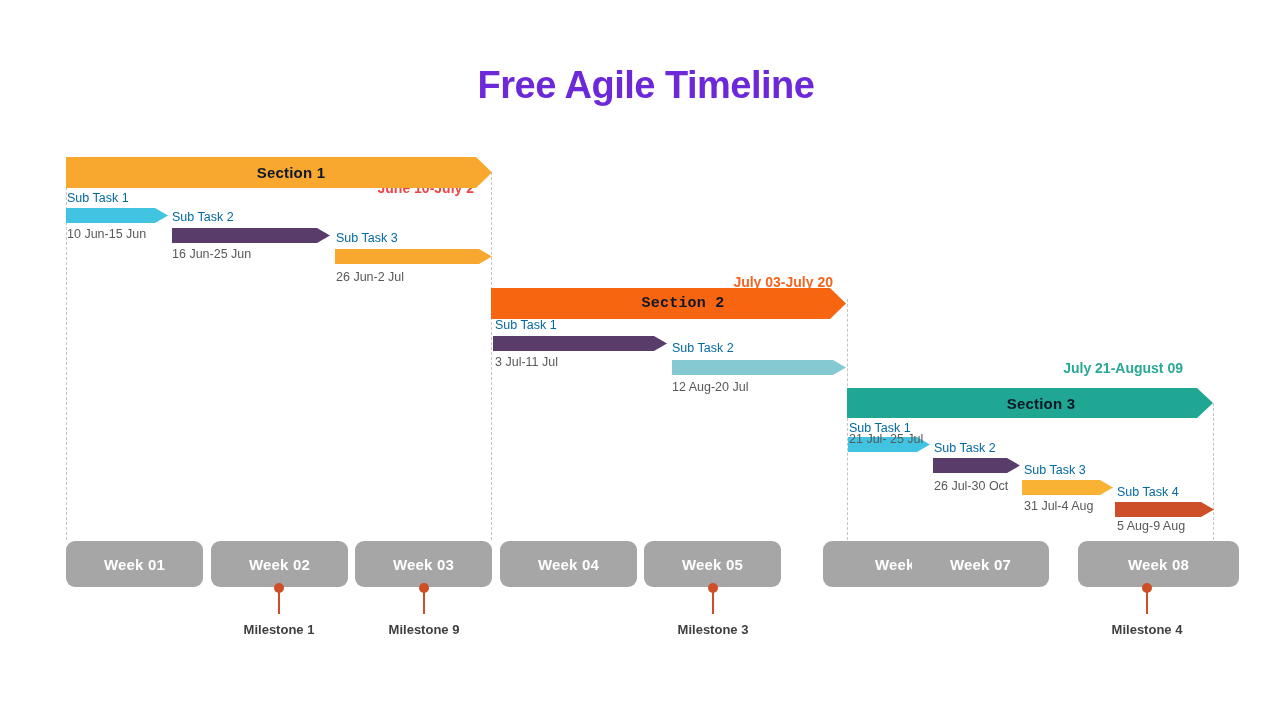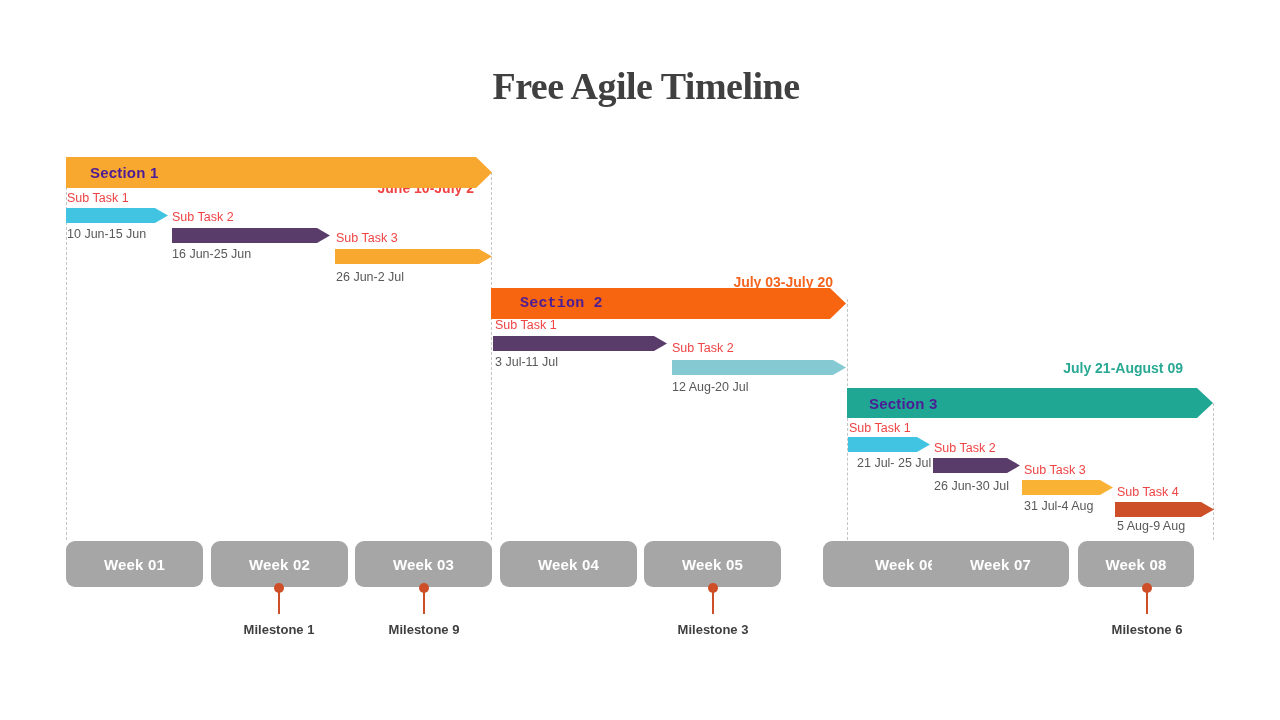--- a/index.html
+++ b/index.html
@@ -3,35 +3,35 @@
 <meta charset="utf-8">
 <style>
   html,body{margin:0;padding:0;}
   body{
     width:1280px;height:720px;background:#ffffff;position:relative;overflow:hidden;
     font-family:"Liberation Sans","DejaVu Sans",sans-serif;
   }
   .abs{position:absolute;}
   .page-title{
     left:12px;right:0;top:64px;text-align:center;
-    font-size:38px;font-weight:800;color:#404040;letter-spacing:-0.5px;font-family:Liberation Serif, serif;
+    font-size:38px;font-weight:800;color:#6d28d9;letter-spacing:-0.5px;
   }
   .dash{width:0;border-left:1px dashed #c4c4c4;z-index:1;}
   .sec-bar{
-    height:31px;color:#4c1d95;font-weight:700;font-size:15px;
+    height:31px;color:#0f172a;font-weight:700;font-size:15px;
     display:flex;align-items:center;padding-left:24px;box-sizing:border-box;
     clip-path:polygon(0 0, calc(100% - 16px) 0, 100% 50%, calc(100% - 16px) 100%, 0 100%);
-    z-index:3;letter-spacing:0.2px;
+    z-index:3;letter-spacing:0.2px;justify-content:center;
   }
   .sec-date{font-size:14px;font-weight:700;white-space:nowrap;z-index:3;}
   .t-bar{
     height:15px;z-index:3;
     clip-path:polygon(0 0, calc(100% - 13px) 0, 100% 50%, calc(100% - 13px) 100%, 0 100%);
   }
-  .t-label{font-size:12.5px;color:#ef4444;white-space:nowrap;z-index:3;}
+  .t-label{font-size:12.5px;color:#0369a1;white-space:nowrap;z-index:3;}
   .t-date{font-size:12.5px;color:#595959;white-space:nowrap;z-index:3;}
   .c-yellow{background:#F9A82F;}
   .c-yellow2{background:#F9B233;}
   .c-orange{background:#F76511;}
   .c-teal{background:#1FA794;}
   .c-cyan{background:#41C4E1;}
   .c-purple{background:#5A3C6B;}
   .c-ltblue{background:#85CAD3;}
   .c-rust{background:#CD4F27;}
   .txt-yellow{color:#ef4444;margin-top:48px;}
@@ -86,50 +86,50 @@
 <div class="abs t-bar c-ltblue" style="left:672px;top:360px;width:174px;"></div>
 <div class="abs t-date" style="left:672px;top:380px;">12 Aug-20 Jul</div>
 
 <div class="abs sec-date txt-teal" style="right:97px;top:360px;">July 21-August 09</div>
 <div class="abs sec-bar c-teal" style="left:847px;top:388px;width:366px;height:30px;padding-left:22px;">
   <span>Section 3</span>
 </div>
 
 <div class="abs t-label" style="left:849px;top:421px;">Sub Task 1</div>
 <div class="abs t-bar c-cyan" style="left:848px;top:437px;width:82px;"></div>
-<div class="abs t-date" style="left:849px;top:456px;padding-left:8px;">21 Jul- 25 Jul</div>
+<div class="abs t-date" style="left:849px;top:432px;">21 Jul- 25 Jul</div>
 
 <div class="abs t-label" style="left:934px;top:441px;">Sub Task 2</div>
 <div class="abs t-bar c-purple" style="left:933px;top:458px;width:87px;"></div>
-<div class="abs t-date" style="left:934px;top:479px;">26 Jun-30 Jul</div>
+<div class="abs t-date" style="left:934px;top:479px;">26 Jul-30 Oct</div>
 
 <div class="abs t-label" style="left:1024px;top:463px;">Sub Task 3</div>
 <div class="abs t-bar c-yellow2" style="left:1022px;top:480px;width:91px;"></div>
 <div class="abs t-date" style="left:1024px;top:499px;">31 Jul-4 Aug</div>
 
 <div class="abs t-label" style="left:1117px;top:485px;">Sub Task 4</div>
 <div class="abs t-bar c-rust" style="left:1115px;top:502px;width:99px;"></div>
 <div class="abs t-date" style="left:1117px;top:519px;">5 Aug-9 Aug</div>
 
 <div class="abs week" style="left:66px;top:541px;width:137px;">Week 01</div>
 <div class="abs week" style="left:211px;top:541px;width:137px;">Week 02</div>
 <div class="abs week" style="left:355px;top:541px;width:137px;">Week 03</div>
 <div class="abs week" style="left:500px;top:541px;width:137px;">Week 04</div>
 <div class="abs week" style="left:644px;top:541px;width:137px;">Week 05</div>
 <div class="abs week" style="left:823px;top:541px;width:165px;">Week 06</div>
-<div class="abs week" style="left:912px;top:541px;width:137px;margin-left:20px;">Week 07</div>
-<div class="abs week" style="left:1078px;top:541px;width:116px;">Week 08</div>
+<div class="abs week" style="left:912px;top:541px;width:137px;">Week 07</div>
+<div class="abs week" style="left:1078px;top:541px;width:161px;">Week 08</div>
 
 <div class="abs ms-dot" style="left:274px;top:583px;"></div>
 <div class="abs ms-line" style="left:278px;top:590px;"></div>
 <div class="abs ms-label" style="left:279px;top:622px;">Milestone 1</div>
 
 <div class="abs ms-dot" style="left:419px;top:583px;"></div>
 <div class="abs ms-line" style="left:423px;top:590px;"></div>
 <div class="abs ms-label" style="left:424px;top:622px;">Milestone 9</div>
 
 <div class="abs ms-dot" style="left:708px;top:583px;"></div>
 <div class="abs ms-line" style="left:712px;top:590px;"></div>
 <div class="abs ms-label" style="left:713px;top:622px;">Milestone 3</div>
 
 <div class="abs ms-dot" style="left:1142px;top:583px;"></div>
 <div class="abs ms-line" style="left:1146px;top:590px;"></div>
-<div class="abs ms-label" style="left:1147px;top:622px;">Milestone 6</div>
+<div class="abs ms-label" style="left:1147px;top:622px;">Milestone 4</div>
 
 </body></html>

